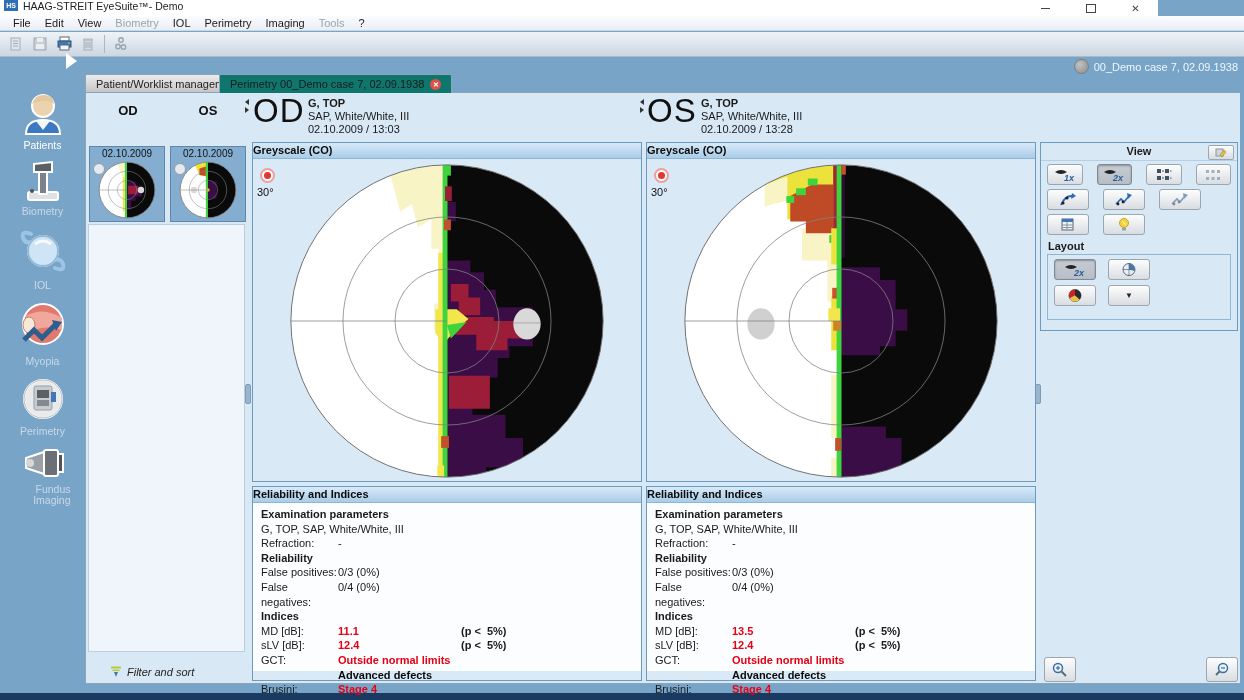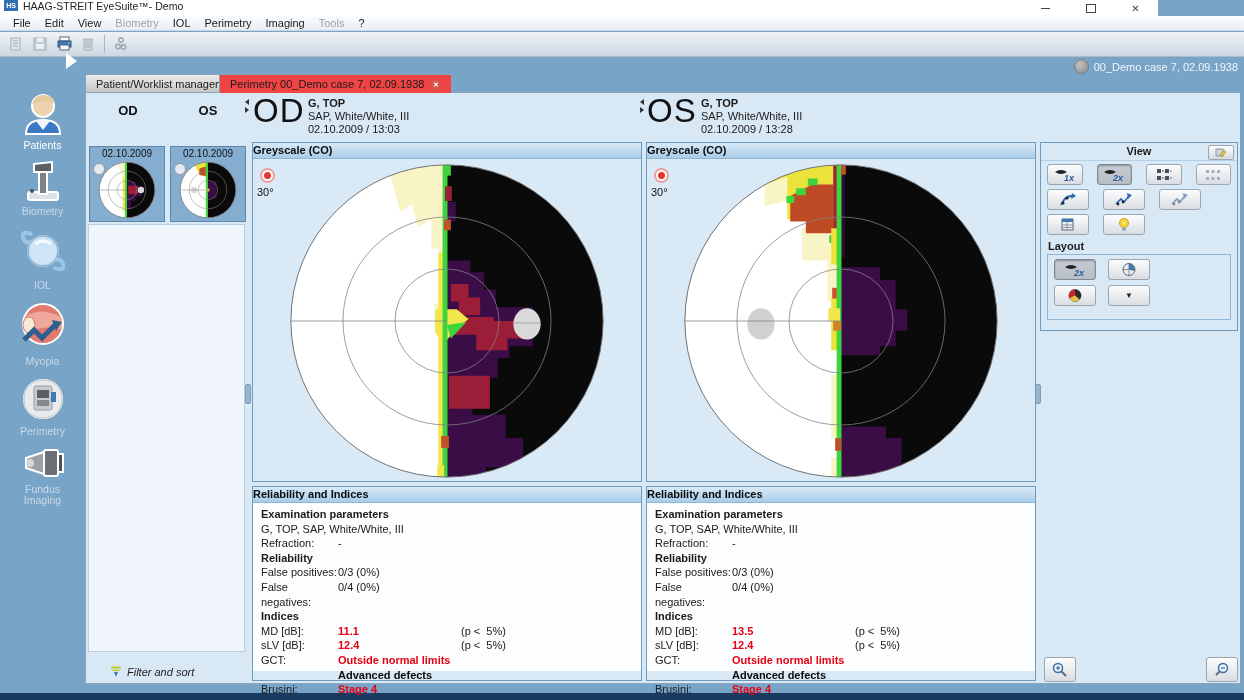--- a/index.html
+++ b/index.html
@@ -21,27 +21,27 @@
   
   .toolbar{position:absolute;left:0;top:32px;width:1244px;height:25px;background:linear-gradient(#eff3f7,#ccd7e1);border-bottom:1px solid #a9bac8;display:flex;align-items:center;padding-left:4px;box-sizing:border-box;}
   .tool-btn{width:24px;height:21px;display:flex;align-items:center;justify-content:center;}
   .tool-sep{width:1px;height:18px;background:#aab8c4;margin:0 4px;}
   
   .badge{position:absolute;right:6px;top:59px;display:flex;align-items:center;gap:5px;color:#f2f7fb;font-size:11px;}
   .avatar{width:13px;height:13px;border-radius:50%;background:radial-gradient(circle at 35% 35%,#c2c2c2,#8b8b8b);border:1px solid #7d7d7d;}
   
   .sidebar{position:absolute;left:0;top:57px;width:85px;height:630px;display:flex;flex-direction:column;align-items:center;}
   .side-item{display:flex;flex-direction:column;align-items:center;margin-bottom:7px;cursor:pointer;}
-  .side-label{font-size:10.5px;color:#c9d9e8;text-align:center;line-height:11px;margin-top:2px;}
+  .side-label{font-size:10.5px;color:#c9d9e8;text-align:right;line-height:11px;margin-top:2px;}
   .side-item.active .side-label{color:#ffffff;}
   .expander{position:absolute;left:66px;top:53px;width:0;height:0;border-left:11px solid #ffffff;border-top:8px solid transparent;border-bottom:8px solid transparent;}
   
   .tab{position:absolute;top:74px;height:18px;line-height:18px;padding:0 10px;font-size:11px;border:1px solid #8aa4ba;border-bottom:none;border-radius:2px 2px 0 0;box-sizing:border-box;}
   .tab.inactive{left:85px;background:linear-gradient(#ececec,#c6c6c6);color:#222;}
-  .tab.active{left:219px;background:#ef4444;display:flex;align-items:center;gap:6px;z-index:3;height:19px;}
+  .tab.active{left:219px;background:#0f766e;display:flex;align-items:center;gap:6px;z-index:3;height:19px;}
   .tab-close{width:11px;height:11px;border-radius:50%;background:#d9534a;color:#fff;font-size:7px;line-height:11px;text-align:center;font-weight:bold;}
   
   .content-bg{position:absolute;left:85px;top:92px;width:1155px;height:592px;background:#d9e8f5;border:1px solid #8aa4ba;border-right:none;box-sizing:border-box;z-index:1;}
   .z{z-index:2;}
   
   .eye-col-header{font-weight:bold;font-size:13px;color:#111;}
   .thumb{width:76px;height:76px;background:#84add0;border:1px solid #5d87ab;box-sizing:border-box;}
   .thumb-date{font-size:10px;text-align:center;color:#111;line-height:13px;}
   .thumb-radio{position:absolute;left:3px;top:16px;width:10px;height:10px;border-radius:50%;background:#f5f5f5;border:1px solid #9a9a9a;opacity:.85;}
   .list-area{position:absolute;left:88px;top:224px;width:157px;height:428px;background:#eff5fb;border:1px solid #b9cfe3;box-sizing:border-box;}
@@ -60,21 +60,21 @@
   .panel-header{height:15px;line-height:15px;text-align:left;font-weight:bold;font-size:11px;background:linear-gradient(#d8eaf8,#a9cce8);border-bottom:1px solid #8fb6d4;color:#0a0a0a;}
   .gs-body{position:relative;width:100%;height:323px;}
   .radio{position:absolute;left:7px;top:9px;width:11px;height:11px;border-radius:50%;border:2px solid #f09d9d;background:#fff;}
   .radio::after{content:"";position:absolute;inset:2px;border-radius:50%;background:#e6352c;}
   .angle-label{position:absolute;left:4px;top:27px;font-size:11px;color:#111;}
   
   .ri-body{padding:4px 0 0 8px;background:#fbfdff;height:164px;}
   .ri-h{font-weight:bold;line-height:14.6px;}
   .ri-line{line-height:14.6px;}
   .ri-row{display:grid;grid-template-columns:77px 123px auto;line-height:14.6px;}
-  .ri-p{white-space:pre;}
+  .ri-p{white-space:pre;font-weight:bold;}
   .red{color:#e60012;font-weight:bold;}
   .bblack{font-weight:bold;color:#0a0a0a;}
   
   .view-panel{position:absolute;left:1040px;top:142px;width:198px;height:189px;border:1px solid #6d9abf;background:#d9e8f5;box-sizing:border-box;}
   .view-header{position:relative;height:17px;line-height:17px;text-align:center;font-weight:bold;border-bottom:1px solid #b5cfe6;}
   .view-cfg{position:absolute;right:3px;top:2px;width:24px;height:13px;background:linear-gradient(#fdfdfd,#d7dce1);border:1px solid #9aa6b0;border-radius:2px;display:flex;align-items:center;justify-content:center;}
   .btn-row{display:flex;gap:14px;padding:3px 6px 1px 6px;}
   .vbtn{width:42px;height:21px;background:linear-gradient(#fdfdfd,#d9dde2);border:1px solid #9aa6b0;border-radius:3px;display:flex;align-items:center;justify-content:center;box-sizing:border-box;}
   .vbtn.active{background:linear-gradient(#c6ccd3,#b7bec6);border-color:#7e8a96;box-shadow:inset 0 1px 2px rgba(0,0,0,.3);}
   .layout-label{font-weight:bold;padding:4px 0 2px 7px;}

